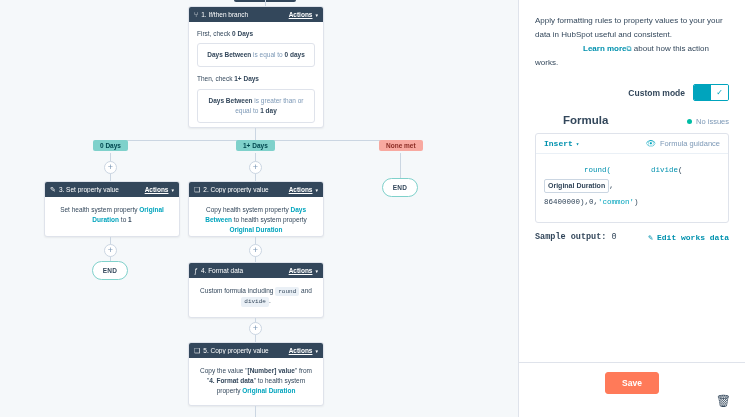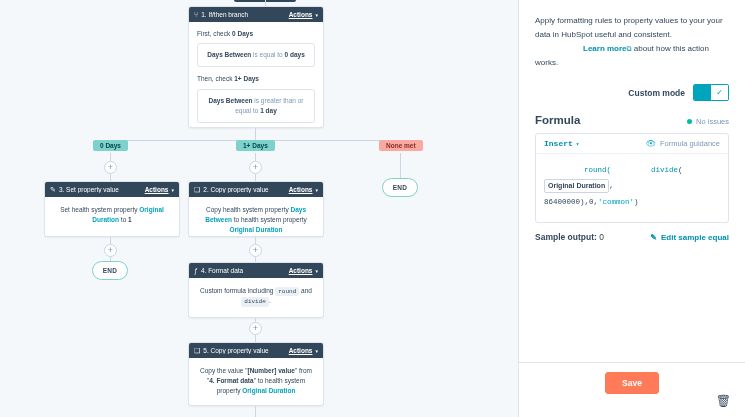--- a/index.html
+++ b/index.html
@@ -153,21 +153,21 @@
     width: 36px; height: 17px;
     border: 1px solid #00a4bd;
     border-radius: 2px;
     display: flex; overflow: hidden;
   }
   .toggle .on  { width: 18px; background: #00a4bd; }
   .toggle .off { width: 18px; background: #fff; color: #00a4bd; font-size: 8px; text-align: center; line-height: 15px; }
 
   .formula-head {
     display: flex; align-items: baseline; justify-content: space-between;
-    margin-top: 13px; margin-bottom: 7px;
+    margin-top: 13px; margin-bottom: 7px; margin-left: 28px;
   }
   .formula-title { font-size: 11.5px; font-weight: bold; color: #33475b; }
   .issues { font-size: 7.5px; color: #7c98b6; display: flex; align-items: center; }
   .issues .dot { width: 5px; height: 5px; border-radius: 50%; background: #00bda5; margin-right: 4px; }
 
   .formula-box { border: 1px solid #dfe3eb; border-radius: 3px; }
   .formula-bar {
     display: flex; align-items: center; justify-content: space-between;
     padding: 5px 8px;
     border-bottom: 1px solid #eaf0f6;
@@ -197,20 +197,21 @@
     font-family: "Liberation Sans", sans-serif;
     font-size: 7px; font-weight: bold;
     color: #33475b;
     line-height: 12px;
     vertical-align: middle;
   }
 
   .sample-row {
     display: flex; align-items: center; justify-content: space-between;
     margin-top: 9px;
+    font-family: Liberation Mono, monospace;
   }
   .sample-left { font-size: 8.5px; color: #33475b; }
   .sample-left .lbl { font-weight: bold; }
   .edit-sample { font-size: 8px; color: #0091ae; font-weight: bold; display: flex; align-items: center; }
   .edit-sample .pencil { margin-right: 4px; font-size: 8px; }
 
   .panel-foot {
     border-top: 1px solid #dfe3eb;
     background: #fff;
     padding: 9px 14px;
@@ -368,21 +369,21 @@
         </div>
         <div class="formula-code">
           <span class="fn">round(</span><span class="fn">divide</span><span class="num">(</span><span class="token">Original Duration</span><span class="num">,</span><br><span class="num">86400000),0,</span><span class="str">'common'</span><span class="num">)</span>
         </div>
       </div>
 
       <div class="sample-row">
         <span class="sample-left"><span class="lbl">Sample output:</span> <span>0</span></span>
         <span class="edit-sample">
           <span class="pencil">✎</span>
-          <span>Edit sample equal</span>
+          <span>Edit works data</span>
         </span>
       </div>
     </div>
 
     <div class="panel-foot">
       <button class="btn btn-primary">Save</button>
       <span class="trash">🗑</span>
     </div>
   </div>
 

